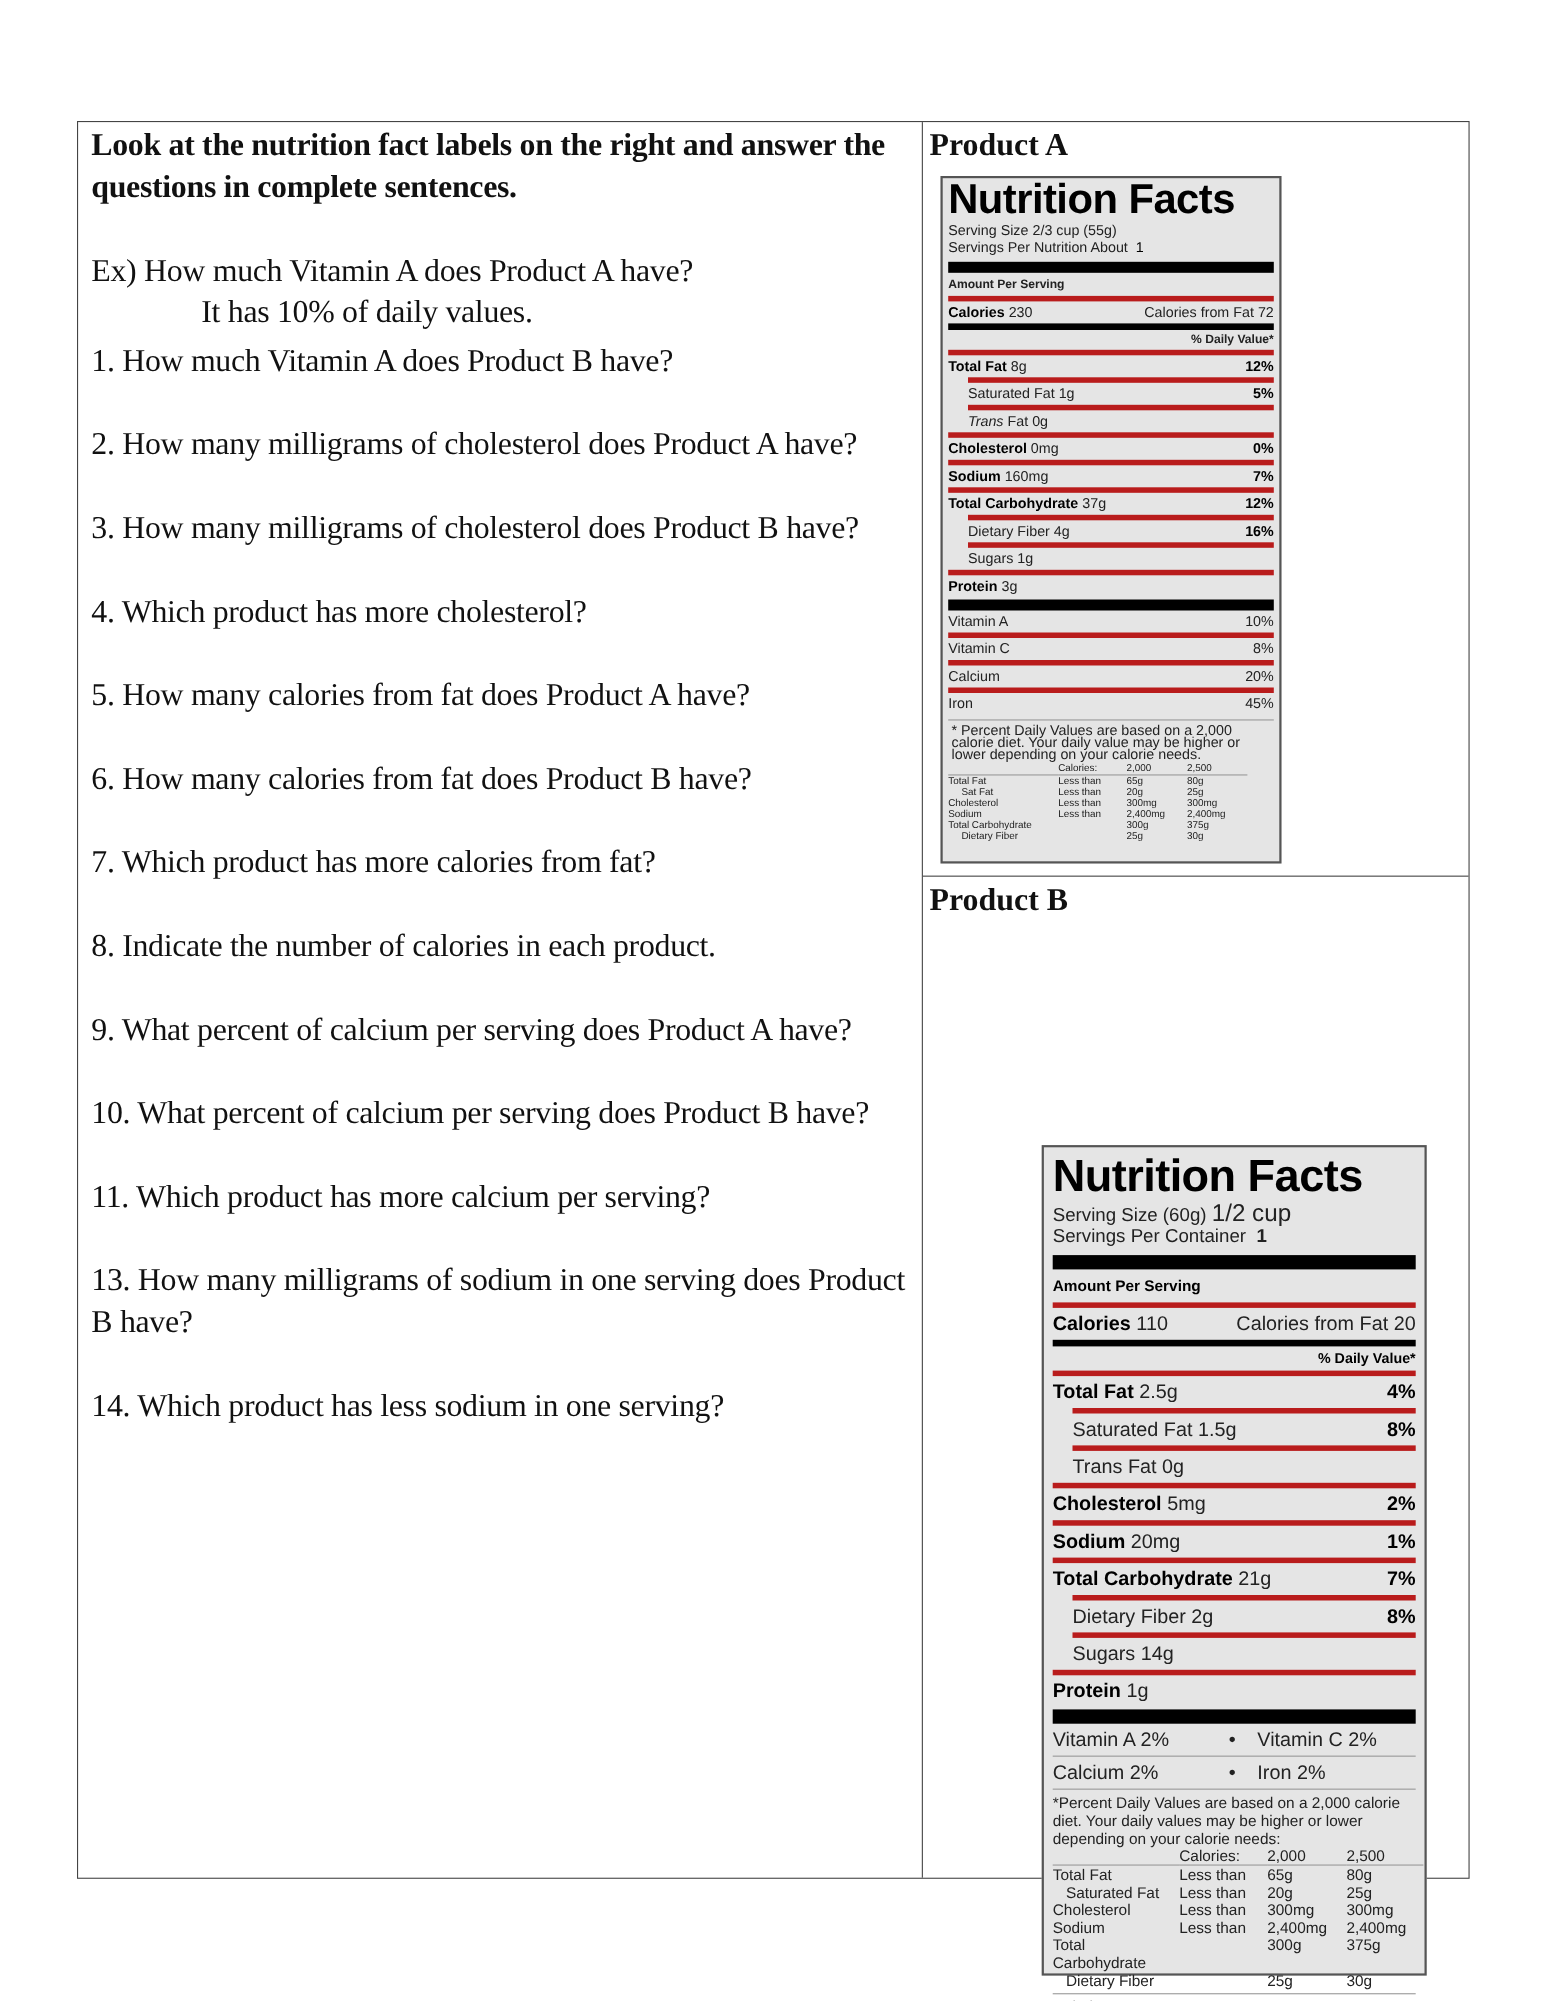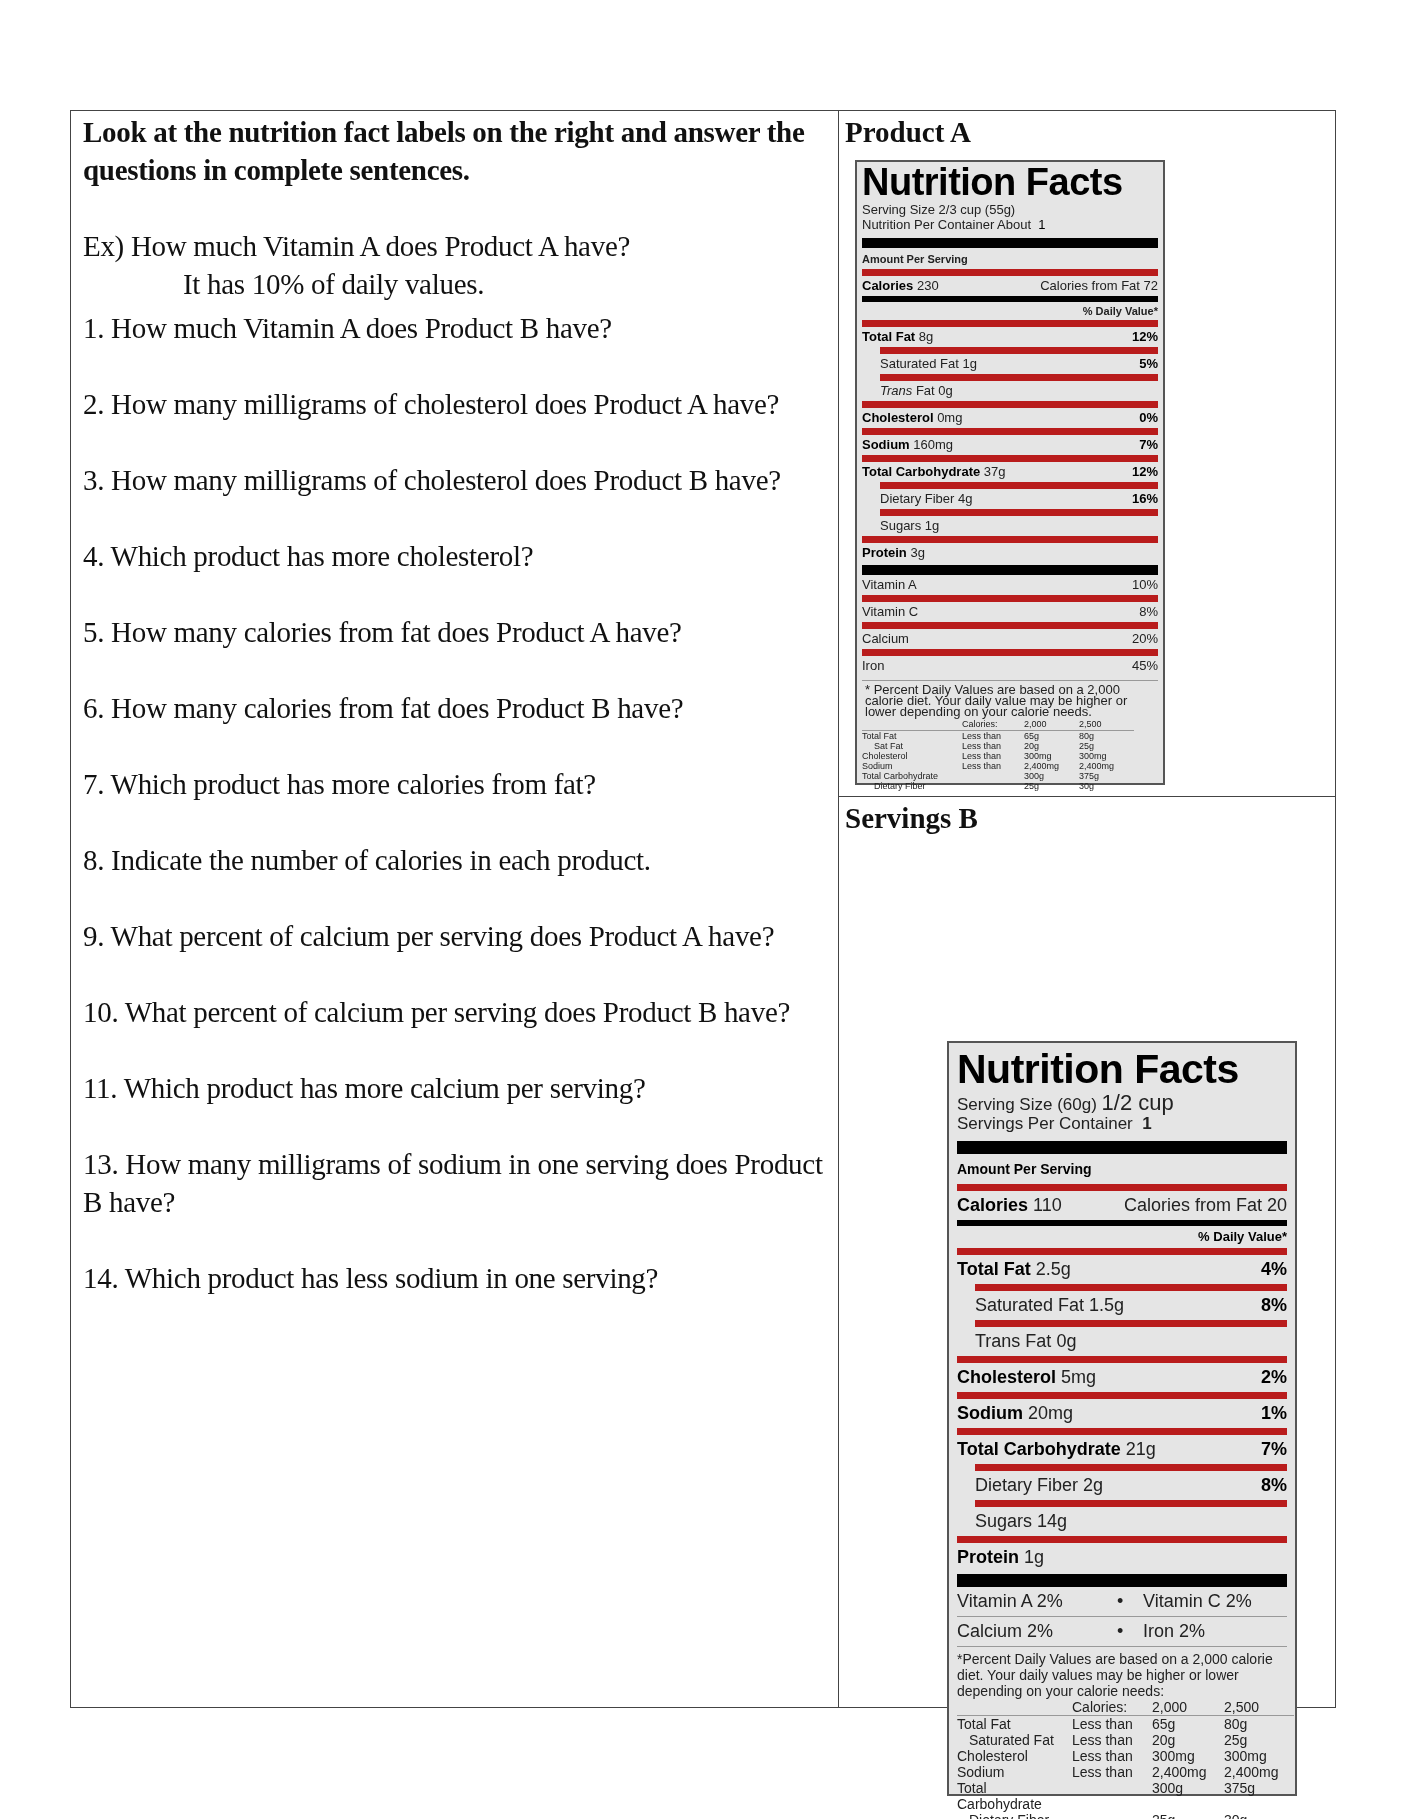--- a/index.html
+++ b/index.html
@@ -27,21 +27,21 @@
   }
   .prod-title {
     position: absolute; left: 6px; top: 2px;
     font-family: "Liberation Serif", "DejaVu Serif", serif;
     font-weight: bold; font-size: 29px; line-height: 38px;
   }
   
   .nf { position: absolute; border: 2px solid #555; box-sizing: border-box; background: #e5e5e5;
         font-family: Liberation Sans, sans-serif; color: #222; }
   .nf .hdr { font-weight: 900; letter-spacing: -0.5px; color: #000; }
-  .nf .row { display: flex; justify-content: space-between; align-items: baseline; border-top: 7px solid #b91c1c; }
+  .nf .row { display: flex; justify-content: space-between; align-items: baseline; border-top: 5px solid #b91c1c; }
   .nf .row.ind { margin-left: 18px; }
   .nf .b { font-weight: bold; color: #000; }
   .nf .i { font-style: italic; }
   .nf .thick { background: #000; }
   .nf .med { background: #000; }
   .nf .tbl { display: grid; }
   
   .nfa { left: 16px; top: 49px; width: 310px; height: 625px; padding: 0 5px 0 5px; }
   .nfa .hdr { font-size: 38px; line-height: 40px; margin-top: 0; }
   .nfa .sub { font-size: 13px; line-height: 15px; }
@@ -97,21 +97,21 @@
     <p class="q">13. How many milligrams of sodium in one serving does Product B have?</p>
     <p class="q">14. Which product has less sodium in one serving?</p>
   </div>
 
   <div class="right-a">
     <div class="prod-title">Product A</div>
     <div class="nf nfa">
       <div class="hdr">Nutrition Facts</div>
       <div class="sub">Serving Size 2/3 cup (55g)</div>
       <div class="sub">
-        <span>Nutrition Per Container About</span>&nbsp;&nbsp;<span style="color:#000">1</span>
+        <span>Servings Per Nutrition About</span>&nbsp;&nbsp;<span style="color:#000">1</span>
       </div>
       <div class="thick"></div>
       <div class="aps">Amount Per Serving</div>
       <div class="row">
         <span><span class="b">Calories</span> <span>230</span></span>
         <span>Calories from Fat 72</span>
       </div>
       <div class="med"></div>
       <div class="dv">% Daily Value*</div>
 
@@ -198,21 +198,21 @@
           <span>375g</span>
         <span class="pad">Dietary Fiber</span>
           <span></span>
           <span>25g</span>
           <span>30g</span>
       </div>
     </div>
   </div>
 
   <div class="right-b">
-    <div class="prod-title">Servings B</div>
+    <div class="prod-title">Product B</div>
     <div class="nf nfb">
       <div class="hdr">Nutrition Facts</div>
       <div class="sub">
         <span>Serving Size (60g)</span> <span class="big">1/2 cup</span>
       </div>
       <div class="sub">
         <span>Servings Per Container</span>&nbsp;&nbsp;<b>1</b>
       </div>
       <div class="thick"></div>
       <div class="aps">Amount Per Serving</div>

